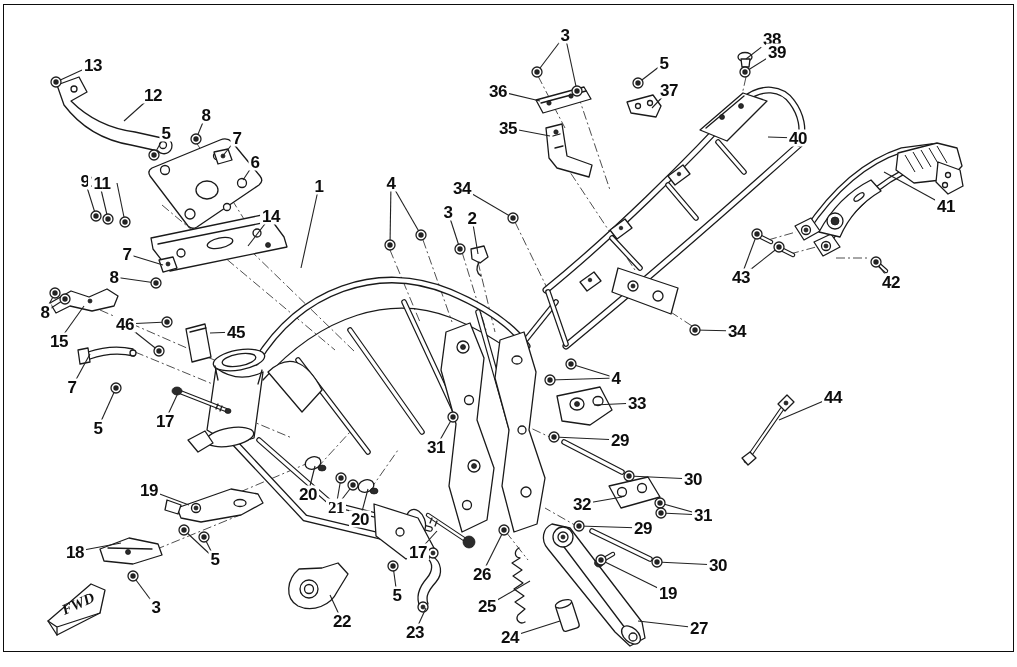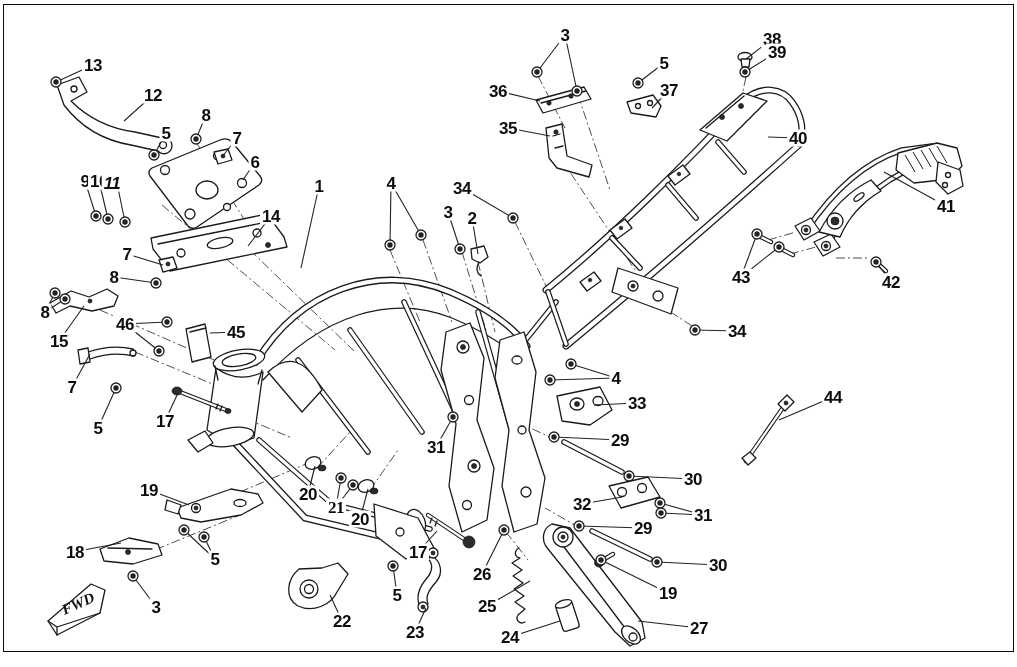--- a/index.html
+++ b/index.html
@@ -500,21 +500,21 @@
 
   <div id="callout-layer">
       <span class="callout" style="left: 93px; top: 65px;">13</span>
       <span class="callout" style="left: 153px; top: 95px;">12</span>
       <span class="callout" style="left: 206px; top: 115px;">8</span>
       <span class="callout" style="left: 166px; top: 133px;">5</span>
       <span class="callout" style="left: 237px; top: 138px;">7</span>
       <span class="callout" style="left: 255px; top: 162px;">6</span>
       <span class="callout" style="left: 85px; top: 181px;">9</span>
       <span class="callout" style="left: 99px; top: 181px;">10</span>
-      <span class="callout" style="left: 112px; top: 183px; font-style: italic;">11</span>
+      <span class="callout" style="left: 102px; top: 183px;">11</span>
       <span class="callout" style="left: 271px; top: 216px;">14</span>
       <span class="callout" style="left: 319px; top: 186px;">1</span>
       <span class="callout" style="left: 127px; top: 254px;">7</span>
       <span class="callout" style="left: 114px; top: 277px;">8</span>
       <span class="callout" style="left: 391px; top: 183px;">4</span>
       <span class="callout" style="left: 448px; top: 212px;">3</span>
       <span class="callout" style="left: 472px; top: 218px;">2</span>
       <span class="callout" style="left: 462px; top: 188px;">34</span>
       <span class="callout" style="left: 498px; top: 91px;">36</span>
       <span class="callout" style="left: 508px; top: 128px;">35</span>

